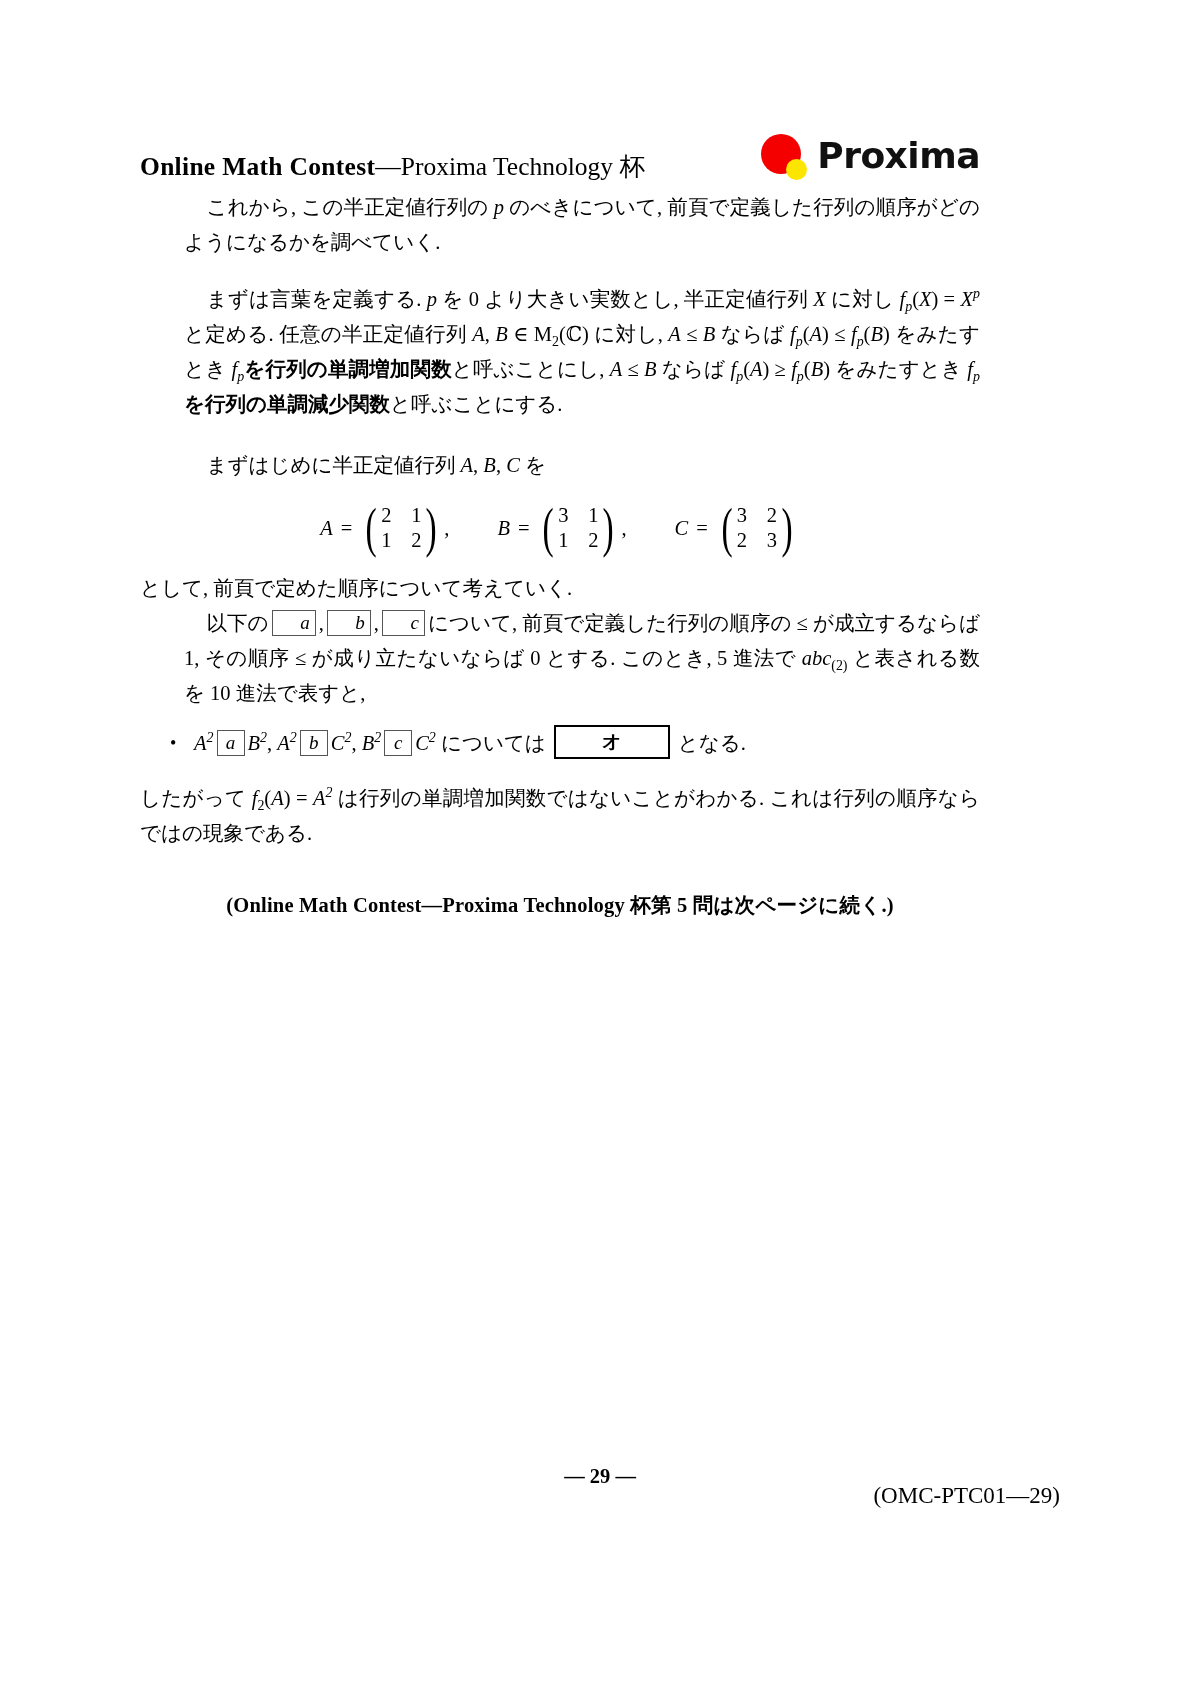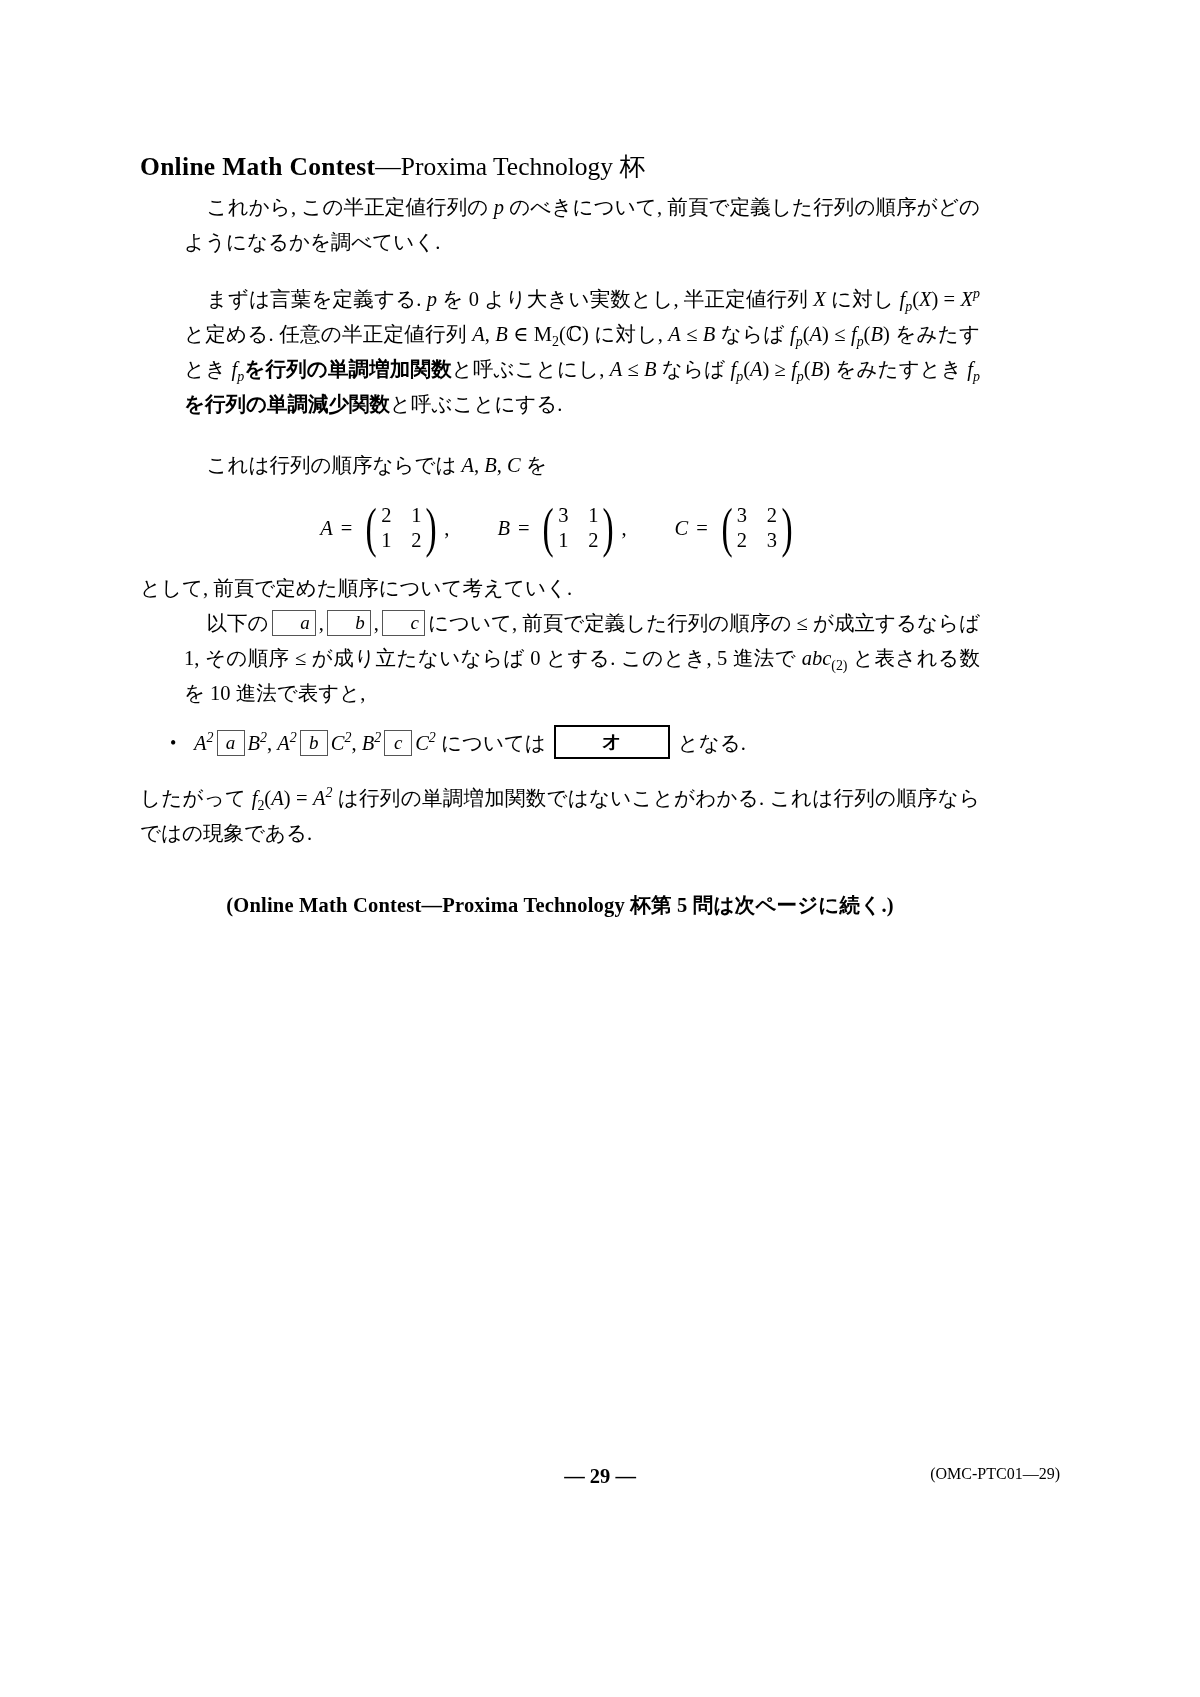--- a/index.html
+++ b/index.html
@@ -234,46 +234,53 @@
     position: absolute;
     left: 0;
     right: 0;
     text-align: center;
     font-size: 20.5px;
     font-weight: bold;
   }
   .doc-code {
     position: absolute;
     right: 0;
-    top: 0;
-    font-size: 16px;
+    top: 18px;
+    font-size: 23px;
   }
 </style>
 </head>
 <body>
 
 <div class="page">
 
   <div class="content">
 
     <div class="header-row">
       <div class="doc-title">
         <span class="tb">Online Math Contest</span><span class="tn">—</span><span class="tn">Proxima Technology 杯</span>
       </div>
+      <div class="logo">
+        <div class="logo-mark">
+          <div class="dot-red" style="background:#F50000"></div>
+          <div class="dot-yellow" style="background:#FCE500"></div>
+        </div>
+        <div class="logo-text">Proxima</div>
+      </div>
     </div>
 
     <p class="para indent"><span>これから, この半正定値行列の </span><span class="mi">p</span><span> のべきについて, 前頁で定義した行列の順序がどのようになる</span><span>かを調べていく.</span></p>
 
     <div class="gap-a"></div>
 
     <p class="para indent"><span>まずは言葉を定義する. </span><span class="mi">p</span><span> を 0 より大きい実数とし, 半正定値行列 </span><span class="mi">X</span><span> に対し </span><span class="mi"><span>f</span><sub class="sb">p</sub><span class="mr">(</span><span>X</span><span class="mr">)</span></span><span class="mr"> = </span><span class="mi"><span>X</span><sup class="ex">p</sup></span><span> と定める. 任意の半正定値行列 </span><span class="mi">A</span><span class="mr">, </span><span class="mi">B</span><span class="mr"> ∈ </span><span class="mr"><span>M</span><sub class="sbr">2</sub><span>(ℂ)</span></span><span> に対し, </span><span class="mi">A</span><span class="mr"> ≤ </span><span class="mi">B</span><span> ならば </span><span class="mi"><span>f</span><sub class="sb">p</sub><span class="mr">(</span><span>A</span><span class="mr">)</span></span><span class="mr"> ≤ </span><span class="mi"><span>f</span><sub class="sb">p</sub><span class="mr">(</span><span>B</span><span class="mr">)</span></span><span> をみたすとき </span><span class="mi"><span>f</span><sub class="sb">p</sub></span><span class="bold-jp">を行列の単調増加関数</span><span>と呼ぶことにし, </span><span class="mi">A</span><span class="mr"> ≤ </span><span class="mi">B</span><span> ならば </span><span class="mi"><span>f</span><sub class="sb">p</sub><span class="mr">(</span><span>A</span><span class="mr">)</span></span><span class="mr"> ≥ </span><span class="mi"><span>f</span><sub class="sb">p</sub><span class="mr">(</span><span>B</span><span class="mr">)</span></span><span> をみたすとき </span><span class="mi"><span>f</span><sub class="sb">p</sub></span><span class="bold-jp">を行列の</span><span class="bold-jp">単調減少関数</span><span>と呼ぶことにする.</span></p>
 
     <div class="gap-b"></div>
 
-    <p class="para indent"><span>これは行列の順序ならでは </span><span class="mi">A</span><span class="mr">, </span><span class="mi">B</span><span class="mr">, </span><span class="mi">C</span><span> を</span></p>
+    <p class="para indent"><span>まずはじめに半正定値行列 </span><span class="mi">A</span><span class="mr">, </span><span class="mi">B</span><span class="mr">, </span><span class="mi">C</span><span> を</span></p>
 
     <div class="matrix-line">
 
       <div class="mat-eq">
         <span class="lhs">A</span>
           <span class="lhs mr">=</span>
         <span class="mat-wrap">
           <span class="paren">(</span>
           <span class="mat-body">
             <span class="mrow">

